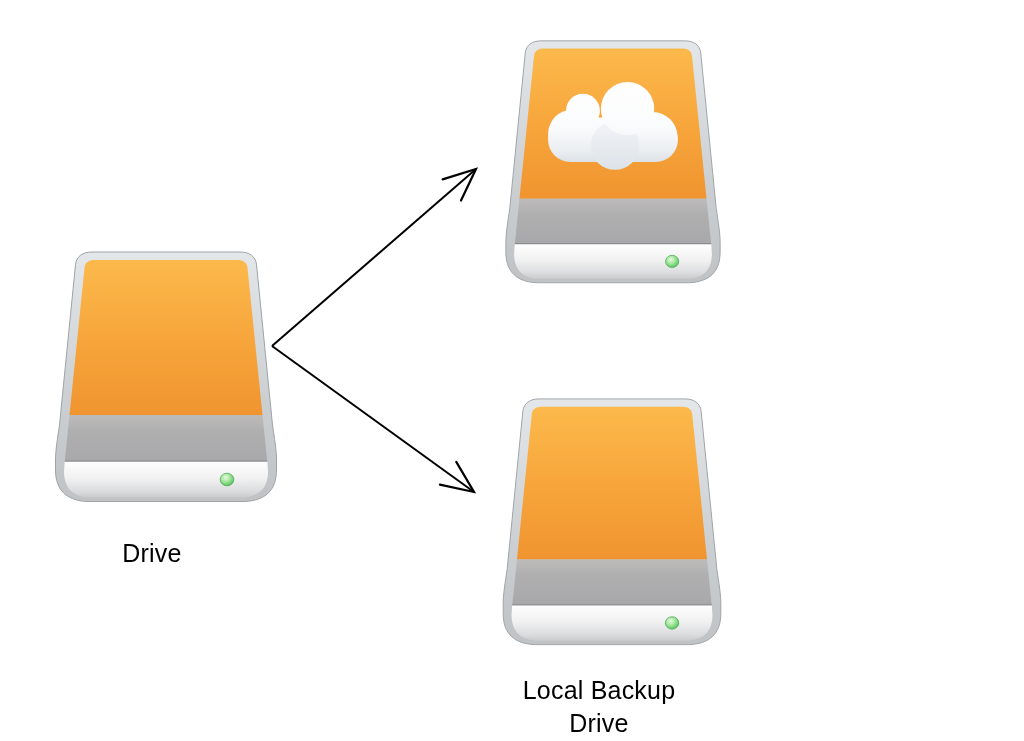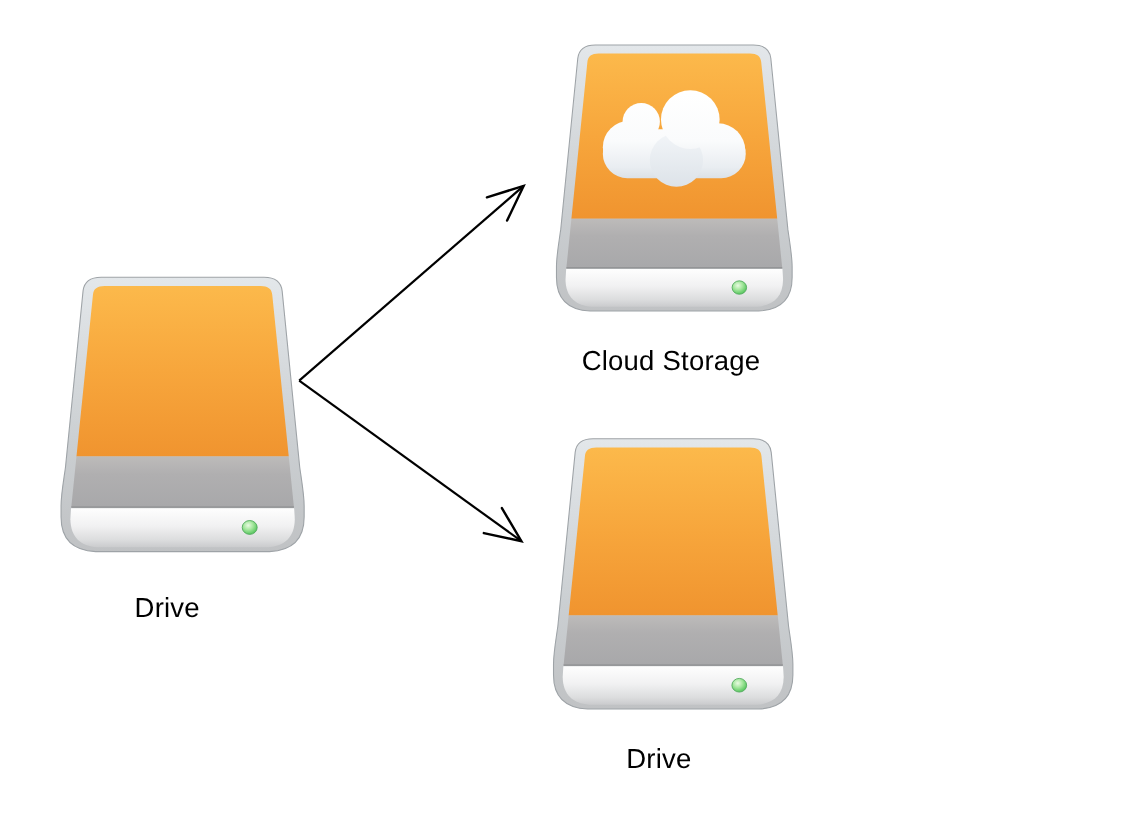--- a/index.html
+++ b/index.html
@@ -119,27 +119,24 @@
   <div class="node-label" style="left:32px; top:537px;">
     <span>Drive</span>
   </div>
 
   <div class="node" style="left:495px; top:36px; width:236px; height:254px;">
     <svg viewBox="0 0 240 262">
       <use href="#drive-body"></use>
       <use href="#cloud-glyph"></use>
     </svg>
   </div>
-  <div class="node-label" style="left:490px; top:312px;">
-    <span>Cloud Storage</span>
-    <span></span>
-  </div>
 
   <div class="node" style="left:492px; top:394px; width:240px; height:258px;">
     <svg viewBox="0 0 240 262">
       <use href="#drive-body"></use>
     </svg>
   </div>
   <div class="node-label" style="left:479px; top:674px;">
+    <span>Local Backup</span>
     <span>Drive</span>
   </div>
 
 </div>
 
 </body></html>

